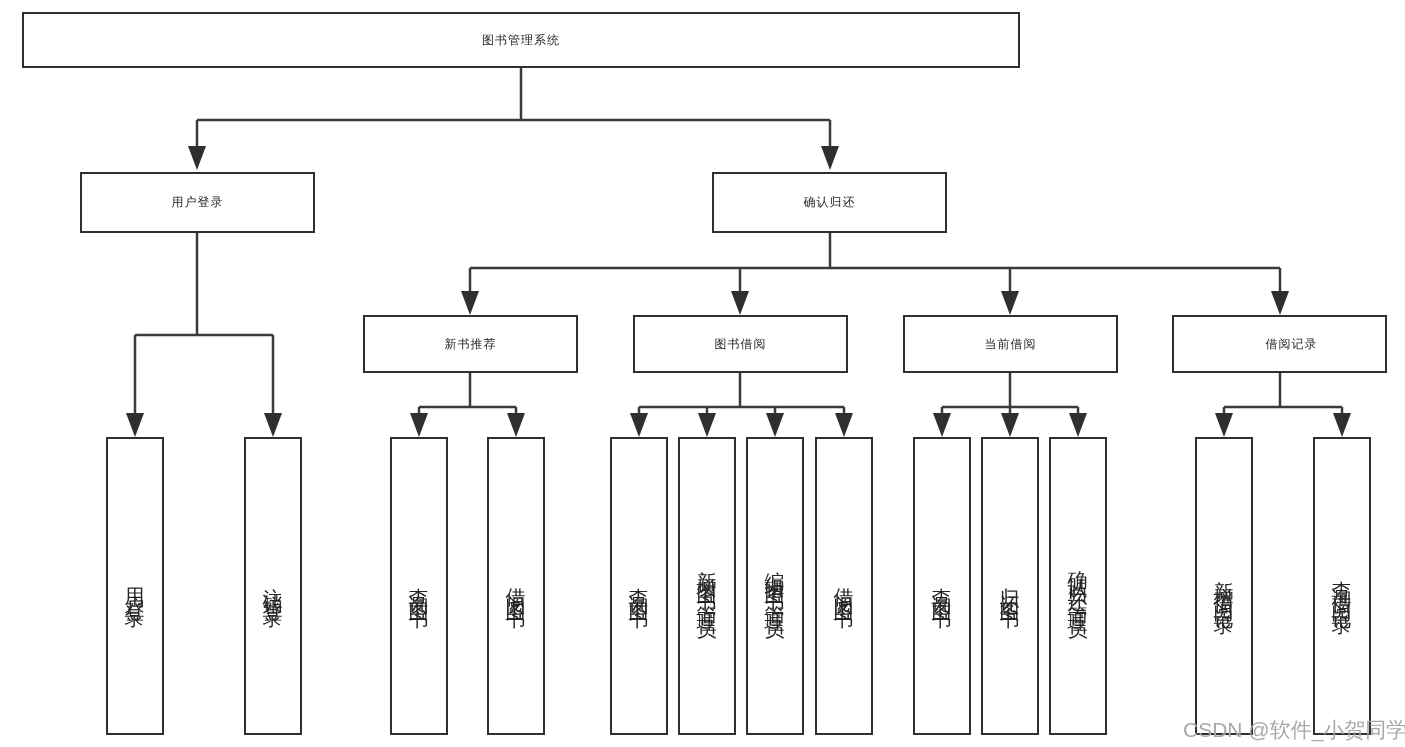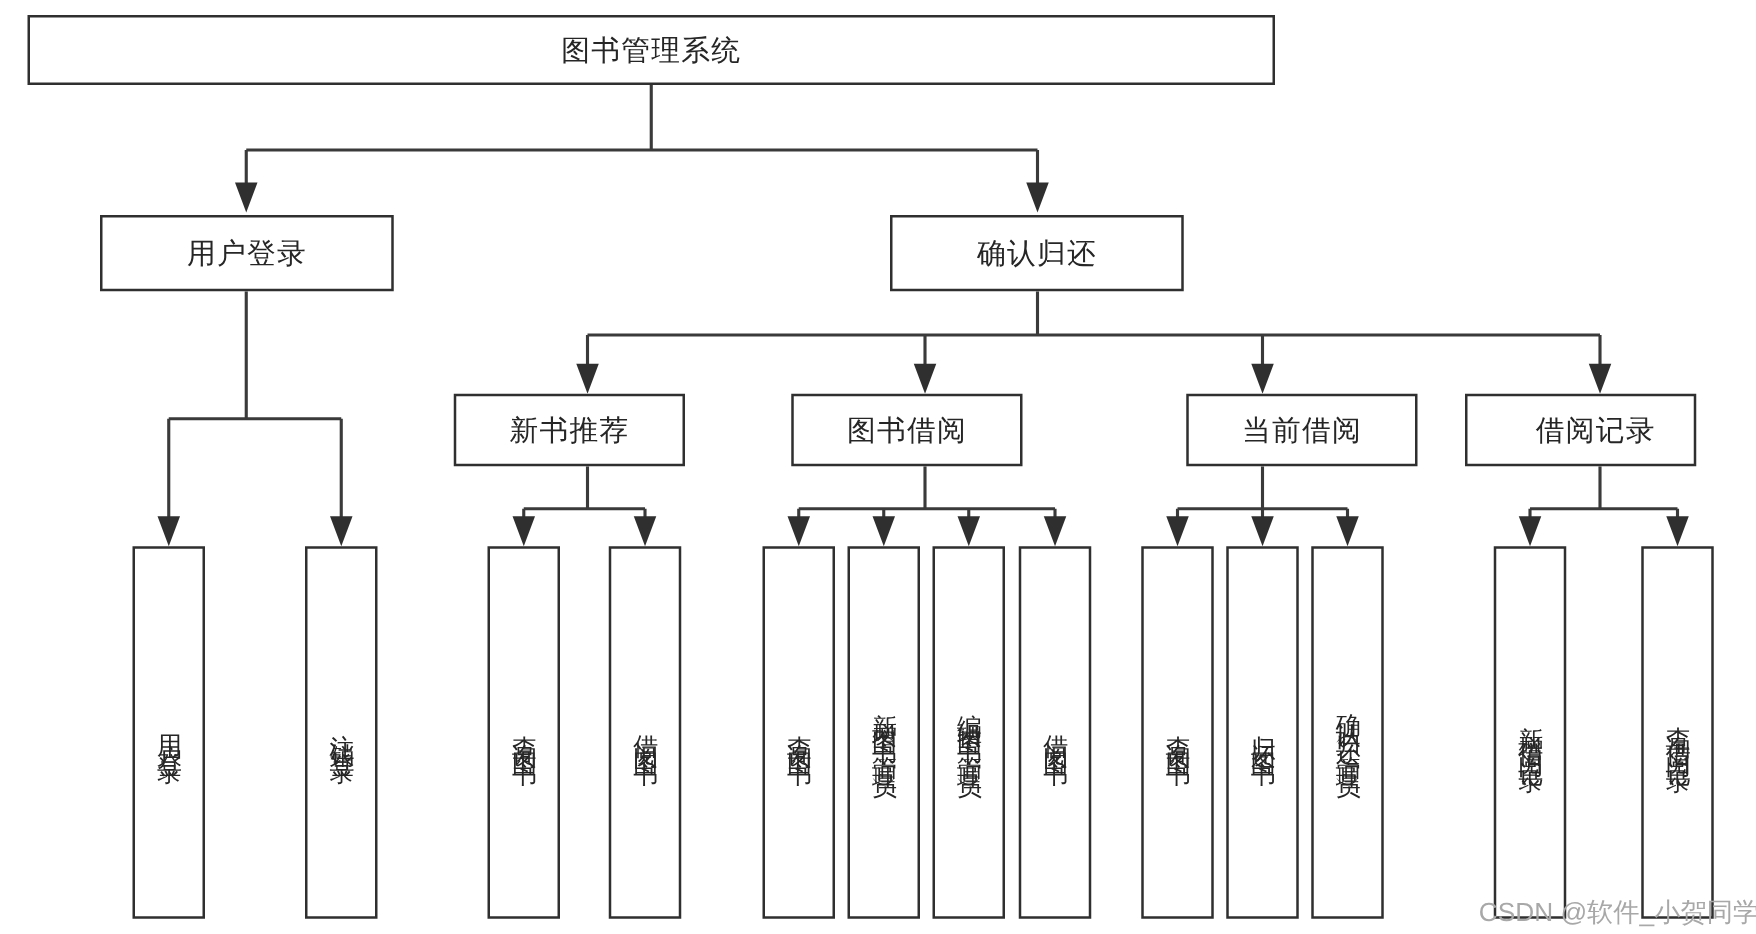--- a/index.html
+++ b/index.html
@@ -25,34 +25,34 @@
     position: absolute;
     box-sizing: border-box;
     border: 2.5px solid #2f2f2f;
     background: #ffffff;
     display: flex;
     align-items: center;
     justify-content: center;
     color: #262626;
   }
   .h-node {
-    font-size: 23px;
+    font-size: 12px;
     letter-spacing: 1px;
   }
   .root-node {
     left: 22px; top: 12px;
     width: 998px; height: 56px;
   }
   .l2-node {
     top: 172px;
     width: 235px; height: 61px;
   }
   .l3-node {
     top: 315px;
-    width: 185px; height: 58px;
+    width: 215px; height: 58px;
   }
   .leaf-node {
     top: 437px;
     width: 58px; height: 298px;
     writing-mode: vertical-rl;
     text-orientation: mixed;
     font-size: 20px;
     letter-spacing: 7px;
     line-height: 1;
   }
@@ -148,21 +148,21 @@
   <div class="node h-node l2-node" style="left:712px;">
     <span>确认归还</span>
   </div>
 
   <div class="node h-node l3-node" style="left:363px;">
     <span>新书推荐</span>
   </div>
   <div class="node h-node l3-node" style="left:633px;">
     <span>图书借阅</span>
   </div>
-  <div class="node h-node l3-node" style="left:949px;text-align:center;">
+  <div class="node h-node l3-node" style="left:903px;text-align:center;">
     <span>当前借阅</span>
   </div>
   <div class="node h-node l3-node" style="left:1172px;padding-left:24px;">
     <span>借阅记录</span>
   </div>
 
   <div class="node leaf-node" style="left:106px;">
     <span>用户登录</span>
   </div>
   <div class="node leaf-node" style="left:244px;">

